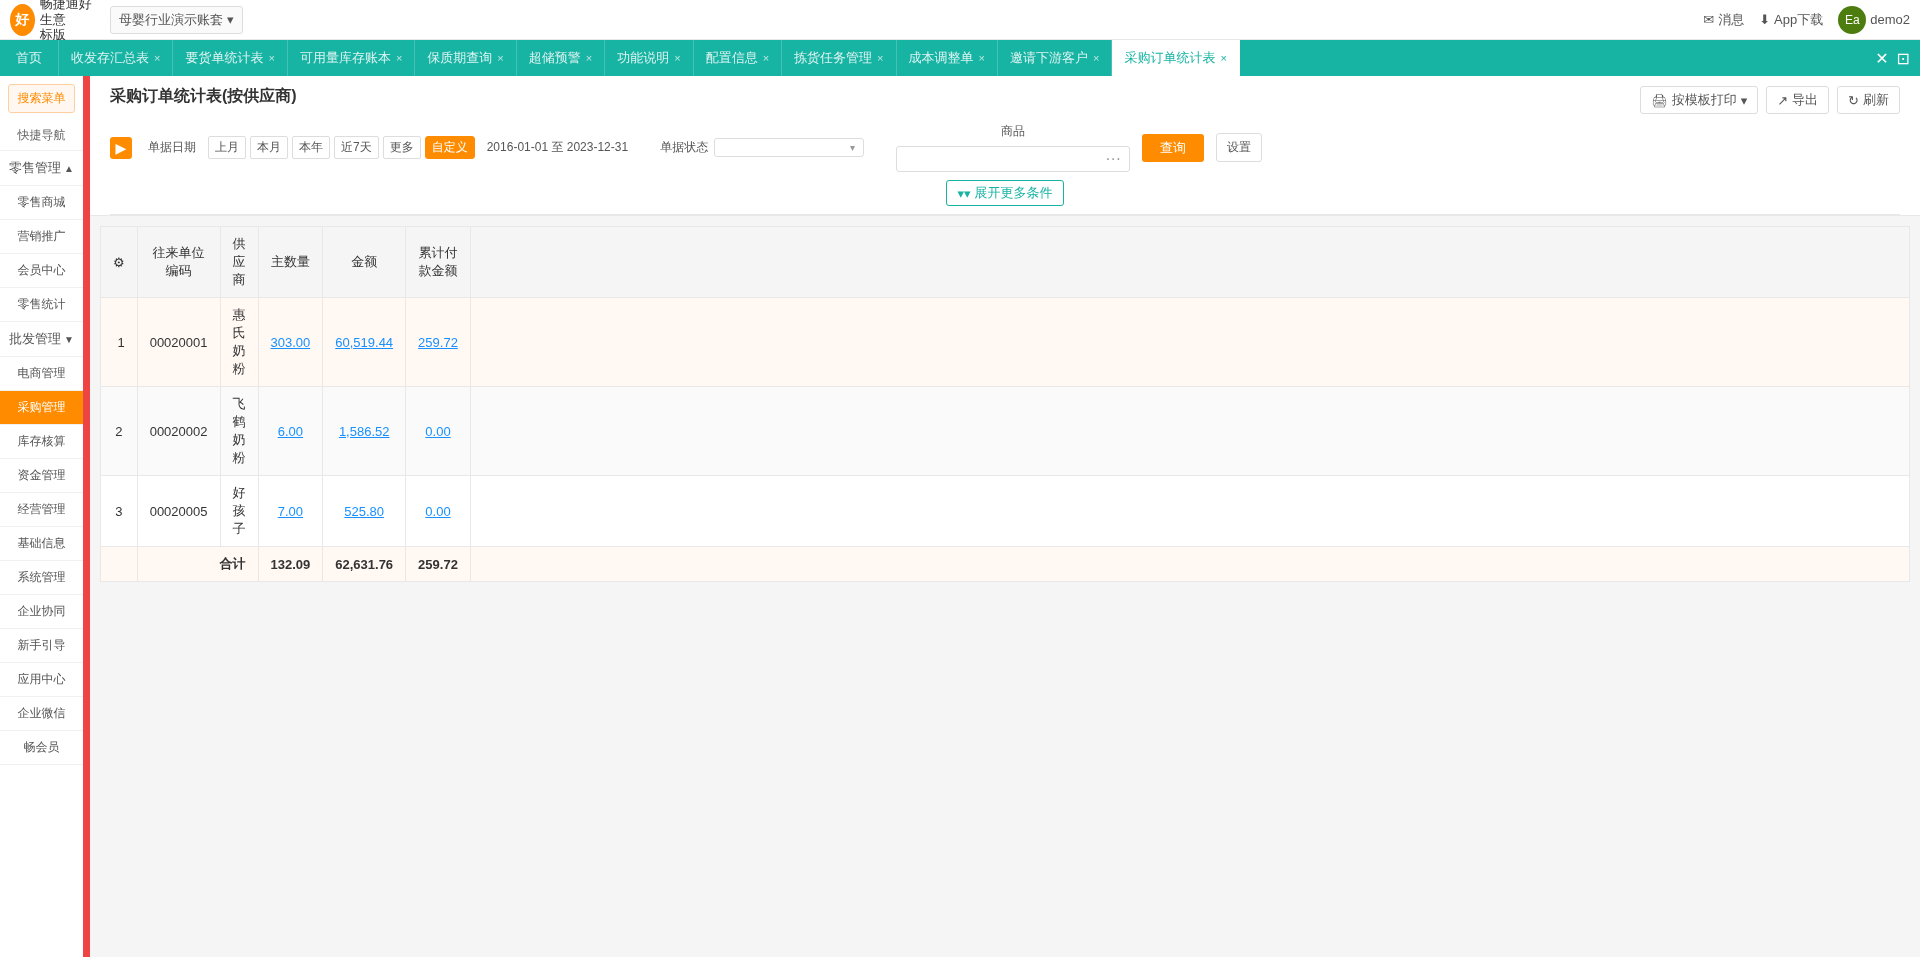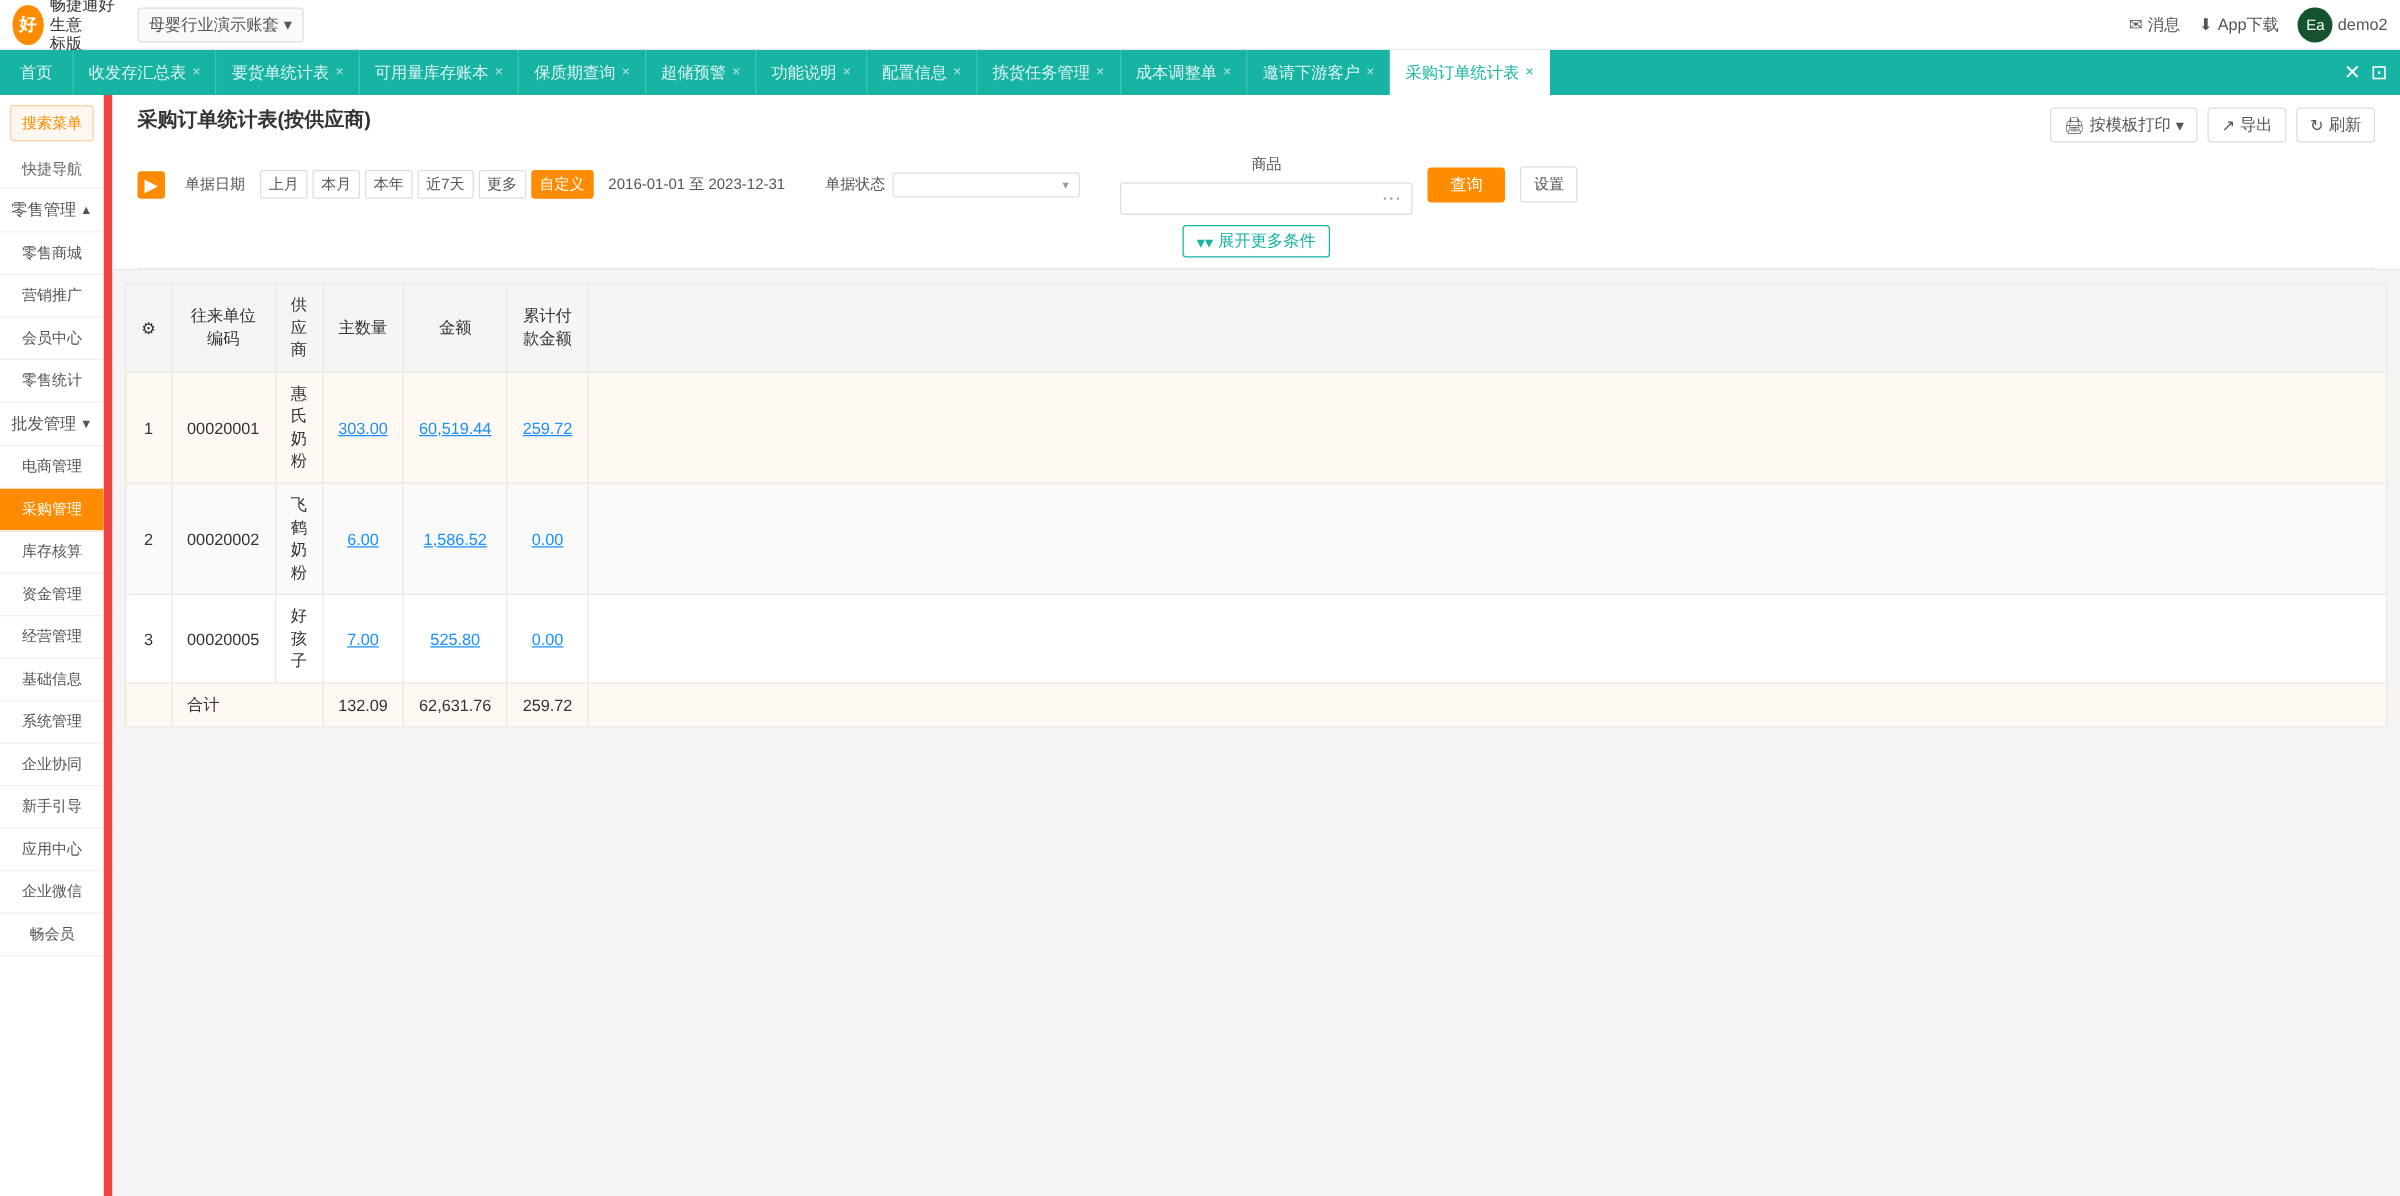--- a/index.html
+++ b/index.html
@@ -10,21 +10,21 @@
       display: flex; align-items: center; height: 40px;
       background: #fff; border-bottom: 1px solid #e8e8e8;
       padding: 0 10px; gap: 10px;
     }
     .logo { display: flex; align-items: center; gap: 5px; width: 90px; }
     .logo-icon { width: 32px; height: 32px; background: #ff8c00; border-radius: 50%; display: flex; align-items: center; justify-content: center; color: white; font-size: 14px; font-weight: bold; }
     .logo-text { font-size: 11px; color: #333; line-height: 1.2; }
     .workspace-selector { display: flex; align-items: center; gap: 4px; color: #555; cursor: pointer; font-size: 13px; padding: 4px 8px; border: 1px solid #ddd; border-radius: 3px; background: #fafafa; }
     .top-bar-right { margin-left: auto; display: flex; align-items: center; gap: 15px; }
     .top-bar-btn { display: flex; align-items: center; gap: 4px; color: #555; cursor: pointer; font-size: 12px; }
-    .avatar { width: 28px; height: 28px; border-radius: 50%; background: #14532d; display: flex; align-items: center; justify-content: center; color: white; font-size: 12px; }
+    .avatar { width: 28px; height: 28px; border-radius: 50%; background: #4d7c0f; display: flex; align-items: center; justify-content: center; color: white; font-size: 12px; }
 
     
     .nav-tabs {
       display: flex; align-items: center; height: 36px;
       background: #17b3a3; overflow: hidden;
     }
     .nav-tab {
       display: flex; align-items: center; height: 100%; padding: 0 12px;
       color: rgba(255,255,255,0.85); cursor: pointer; font-size: 13px;
       border-right: 1px solid rgba(255,255,255,0.2); white-space: nowrap;
@@ -68,27 +68,27 @@
     .filter-date-range { color: #555; font-size: 12px; }
     .filter-select-box { border: 1px solid #ddd; border-radius: 3px; padding: 3px 8px; background: #fff; color: #555; min-width: 150px; display: flex; align-items: center; justify-content: space-between; cursor: pointer; }
     .filter-input-box { border: 1px solid #ddd; border-radius: 3px; padding: 3px 8px; background: #fff; color: #555; min-width: 200px; display: flex; align-items: center; justify-content: space-between; cursor: pointer; }
     .expand-btn { display: flex; align-items: center; gap: 4px; color: #17b3a3; cursor: pointer; font-size: 12px; border: 1px solid #17b3a3; border-radius: 3px; padding: 3px 10px; background: #fff; }
 
     
     .table-area { flex: 1; overflow: auto; padding: 10px; }
     .data-table { width: 100%; border-collapse: collapse; background: #fff; }
     .data-table th { background: #f5f5f5; padding: 8px 12px; text-align: center; color: #333; font-weight: normal; border: 1px solid #e8e8e8; font-size: 13px; }
     .data-table td { padding: 8px 12px; text-align: center; border: 1px solid #e8e8e8; color: #333; font-size: 13px; }
-    .data-table tr:nth-child(1) td { background: #fff8f3; }
+    .data-table tr:nth-child(1) td { background: #fff8f3; text-align: right; }
     .data-table tr:nth-child(odd):not(:first-child) td { background: #fff; }
     .data-table tr:nth-child(even) td { background: #fafafa; }
     .data-table td.number-link { color: #1890ff; text-decoration: underline; cursor: pointer; }
     .data-table td.left { text-align: left; }
     .gear-col { width: 30px; }
-    .footer-row td { background: #fff8f3 !important; font-weight: normal; margin-left: 21px; }
+    .footer-row td { background: #fff8f3 !important; font-weight: bold; margin-left: 21px; }
     .btn-print { display: flex; align-items: center; gap: 4px; border: 1px solid #ddd; border-radius: 3px; padding: 4px 10px; background: #fff; color: #555; cursor: pointer; font-size: 12px; }
     .btn-export { display: flex; align-items: center; gap: 4px; border: 1px solid #ddd; border-radius: 3px; padding: 4px 10px; background: #fff; color: #555; cursor: pointer; font-size: 12px; }
     .btn-refresh { display: flex; align-items: center; gap: 4px; border: 1px solid #ddd; border-radius: 3px; padding: 4px 10px; background: #fff; color: #555; cursor: pointer; font-size: 12px; }
     .btn-search { background: #ff8c00; color: white; border: none; border-radius: 3px; padding: 5px 18px; cursor: pointer; font-size: 13px; }
     .btn-settings { display: flex; align-items: center; justify-content: center; border: 1px solid #ddd; border-radius: 3px; padding: 5px 10px; background: #fff; color: #555; cursor: pointer; font-size: 12px; }
 
     .chevron-down { font-size: 10px; color: #999; }
     .dots { color: #999; font-size: 16px; cursor: pointer; }
   </style>
 </head>

